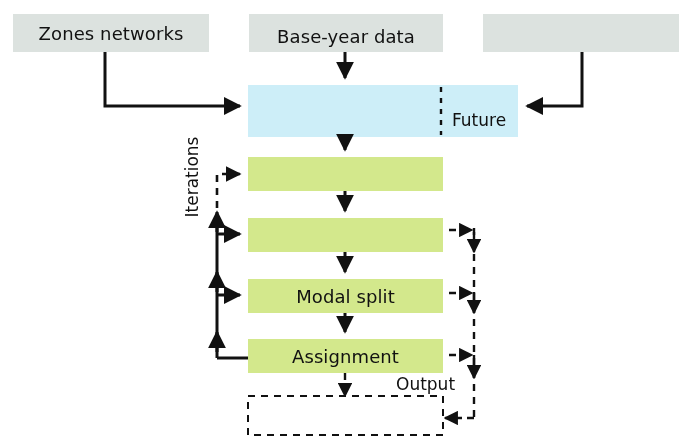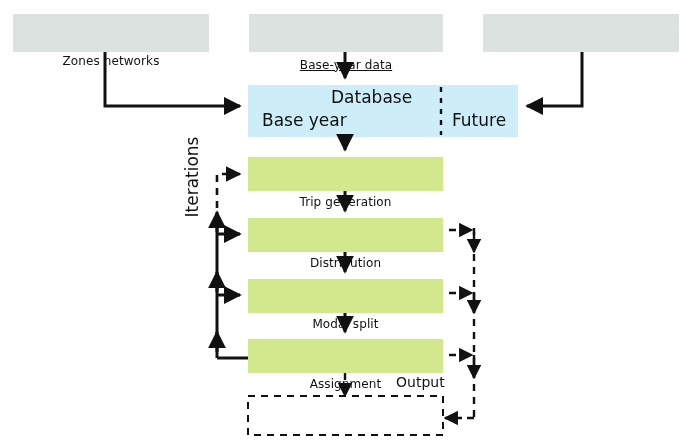--- a/index.html
+++ b/index.html
@@ -24,31 +24,30 @@
     width: 680px;
     height: 448px;
   }
   .node-label {
     position: absolute;
     display: flex;
     align-items: center;
     justify-content: center;
     text-align: center;
     color: #111111;
-    font-size: 12px;
+    font-size: 18px;
     letter-spacing: 0.1px;
     box-sizing: border-box;
     white-space: nowrap;
     pointer-events: none;
-    margin-top: 28px;
   }
   .free-label {
     position: absolute;
     color: #111111;
-    font-size: 14px;
+    font-size: 17px;
     white-space: nowrap;
   }
   #iterations-label {
     position: absolute;
     left: 182px;
     top: 215px;
     width: 120px;
     height: 22px;
     transform: rotate(-90deg);
     transform-origin: 11px 11px;
@@ -133,32 +132,28 @@
 
     <path d="M 449 355 L 472 355" fill="none" stroke="#111111" stroke-width="2.4" stroke-dasharray="7 5" marker-end="url(#arrow-dash)"></path>
 
     <path d="M 474 418 L 445 418" fill="none" stroke="#111111" stroke-width="2.4" stroke-dasharray="7 5" marker-end="url(#arrow-dash)"></path>
 
     <path d="M 345 373 L 345 396" fill="none" stroke="#111111" stroke-width="2.4" stroke-dasharray="7 5" marker-end="url(#arrow-dash)"></path>
   </svg>
 
   <div class="node-label" style="left:13px; top:14px; width:196px; height:38px;">Zones networks</div>
 
-  <div class="node-label" style="left:249px; top:14px; width:194px; height:45px;text-decoration:underline;">Base-year data</div>
+  <div class="node-label" style="left:249px; top:14px; width:194px; height:45px;">Base-year data</div>
 
 
-  <div class="db-sub" style="left:331px; top:87px;">Database</div>
 
-  <div class="db-sub" style="left:262px; top:110px;">Base year</div>
 
   <div class="db-sub" style="left:452px; top:110px;">Future</div>
 
-  <div class="node-label" style="left:248px; top:157px; width:195px; height:34px;">Trip generation</div>
 
-  <div class="node-label" style="left:248px; top:218px; width:195px; height:34px;">Distribution</div>
 
   <div class="node-label" style="left:248px; top:279px; width:195px; height:34px;">Modal split</div>
 
   <div class="node-label" style="left:248px; top:339px; width:195px; height:34px;border-radius:11px;">Assignment</div>
 
 
   <div id="iterations-label">Iterations</div>
 
   <div class="free-label" style="left:396px; top:374px;">Output</div>
 

